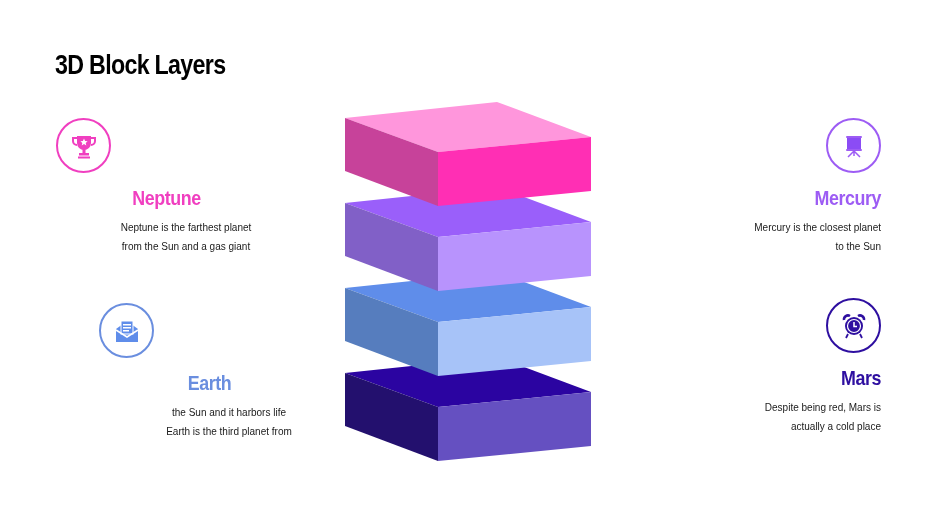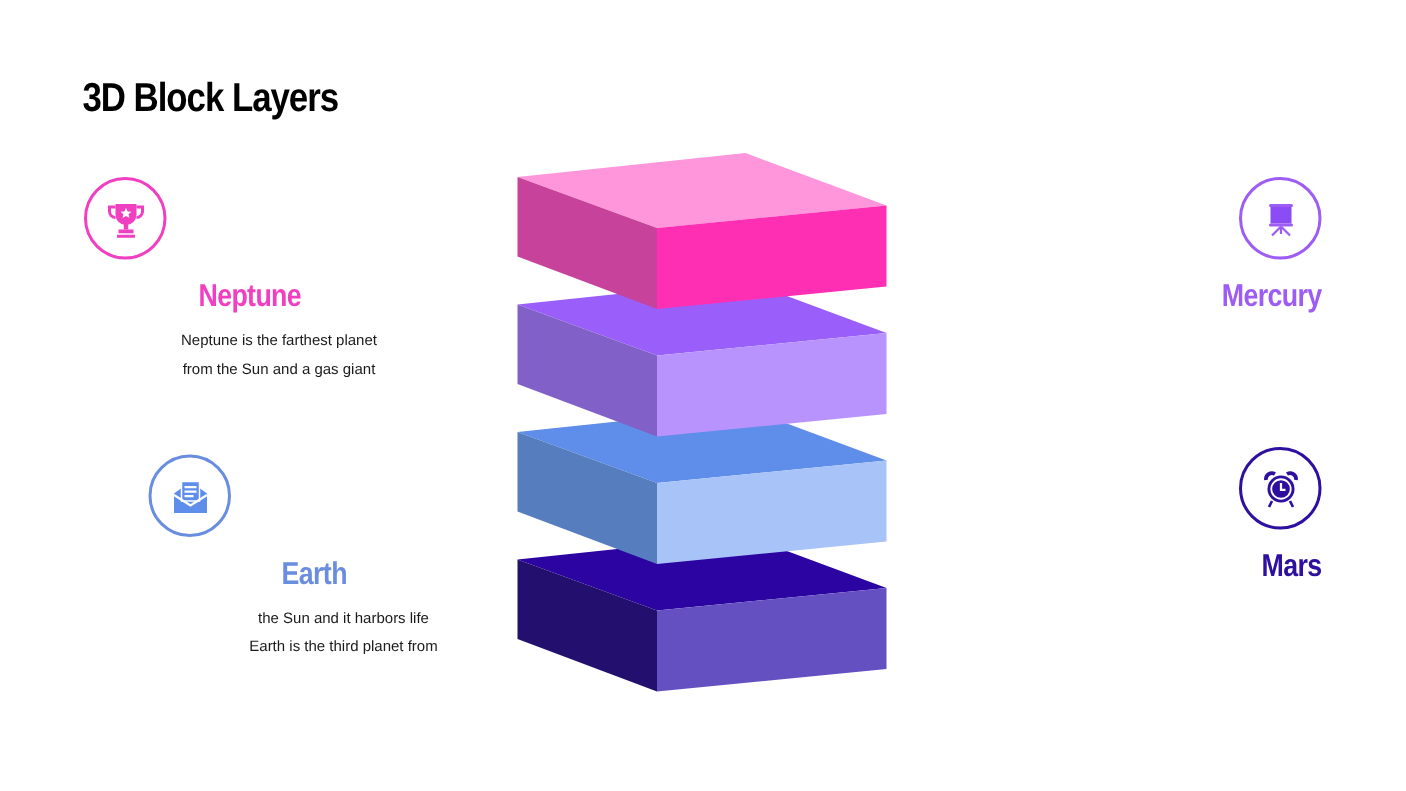--- a/index.html
+++ b/index.html
@@ -76,34 +76,42 @@
 <div class="item right" style="top:118px;">
   <div class="icon-circle" style="border-color:#9D5CF4;">
     <svg viewBox="0 0 30 30">
       <rect x="7" y="5" width="16" height="2" rx="1" fill="#9D5CF4"></rect>
       <rect x="8" y="7" width="14" height="11" fill="#8B4CF5"></rect>
       <rect x="7" y="18" width="16" height="2" rx="1" fill="#9D5CF4"></rect>
       <path d="M15 20 V25 M15 20 L9 26 M15 20 L21 26" stroke="#9D5CF4" stroke-width="1.5" fill="none"></path>
     </svg>
   </div>
   <div class="heading" style="color:#9D5CF4;">Mercury</div>
+  <div class="desc">
+    <div>Mercury is the closest planet</div>
+    <div>to the Sun</div>
+  </div>
 </div>
 
 <div class="item right" style="top:298px;">
   <div class="icon-circle" style="border-color:#2E0FA0;">
     <svg viewBox="0 0 30 30">
       <path d="M5 9 a4 4 0 0 1 6 -4" fill="none" stroke="#2E0FA0" stroke-width="2.5"></path>
       <path d="M25 9 a4 4 0 0 0 -6 -4" fill="none" stroke="#2E0FA0" stroke-width="2.5"></path>
       <circle cx="15" cy="15" r="9" fill="#2E0FA0"></circle>
       <circle cx="15" cy="15" r="6.5" fill="none" stroke="#fff" stroke-width="1.2"></circle>
       <path d="M15 11 V15.5 H18" fill="none" stroke="#fff" stroke-width="1.5"></path>
       <path d="M9 23 L7 27 M21 23 L23 27" stroke="#2E0FA0" stroke-width="1.8"></path>
     </svg>
   </div>
   <div class="heading" style="color:#2E0FA0;">Mars</div>
+  <div class="desc">
+    <div>Despite being red, Mars is</div>
+    <div>actually a cold place</div>
+  </div>
 </div>
 
 <svg class="blocks" width="937" height="527" viewBox="0 0 937 527">
 
   <g>
     <polygon points="345,373 497,357 591,392 438,407" fill="#2B04A1"></polygon>
     <polygon points="345,373 438,407 438,461 345,426" fill="#23106E"></polygon>
     <polygon points="438,407 591,392 591,446 438,461" fill="#6550C1"></polygon>
   </g>
 

